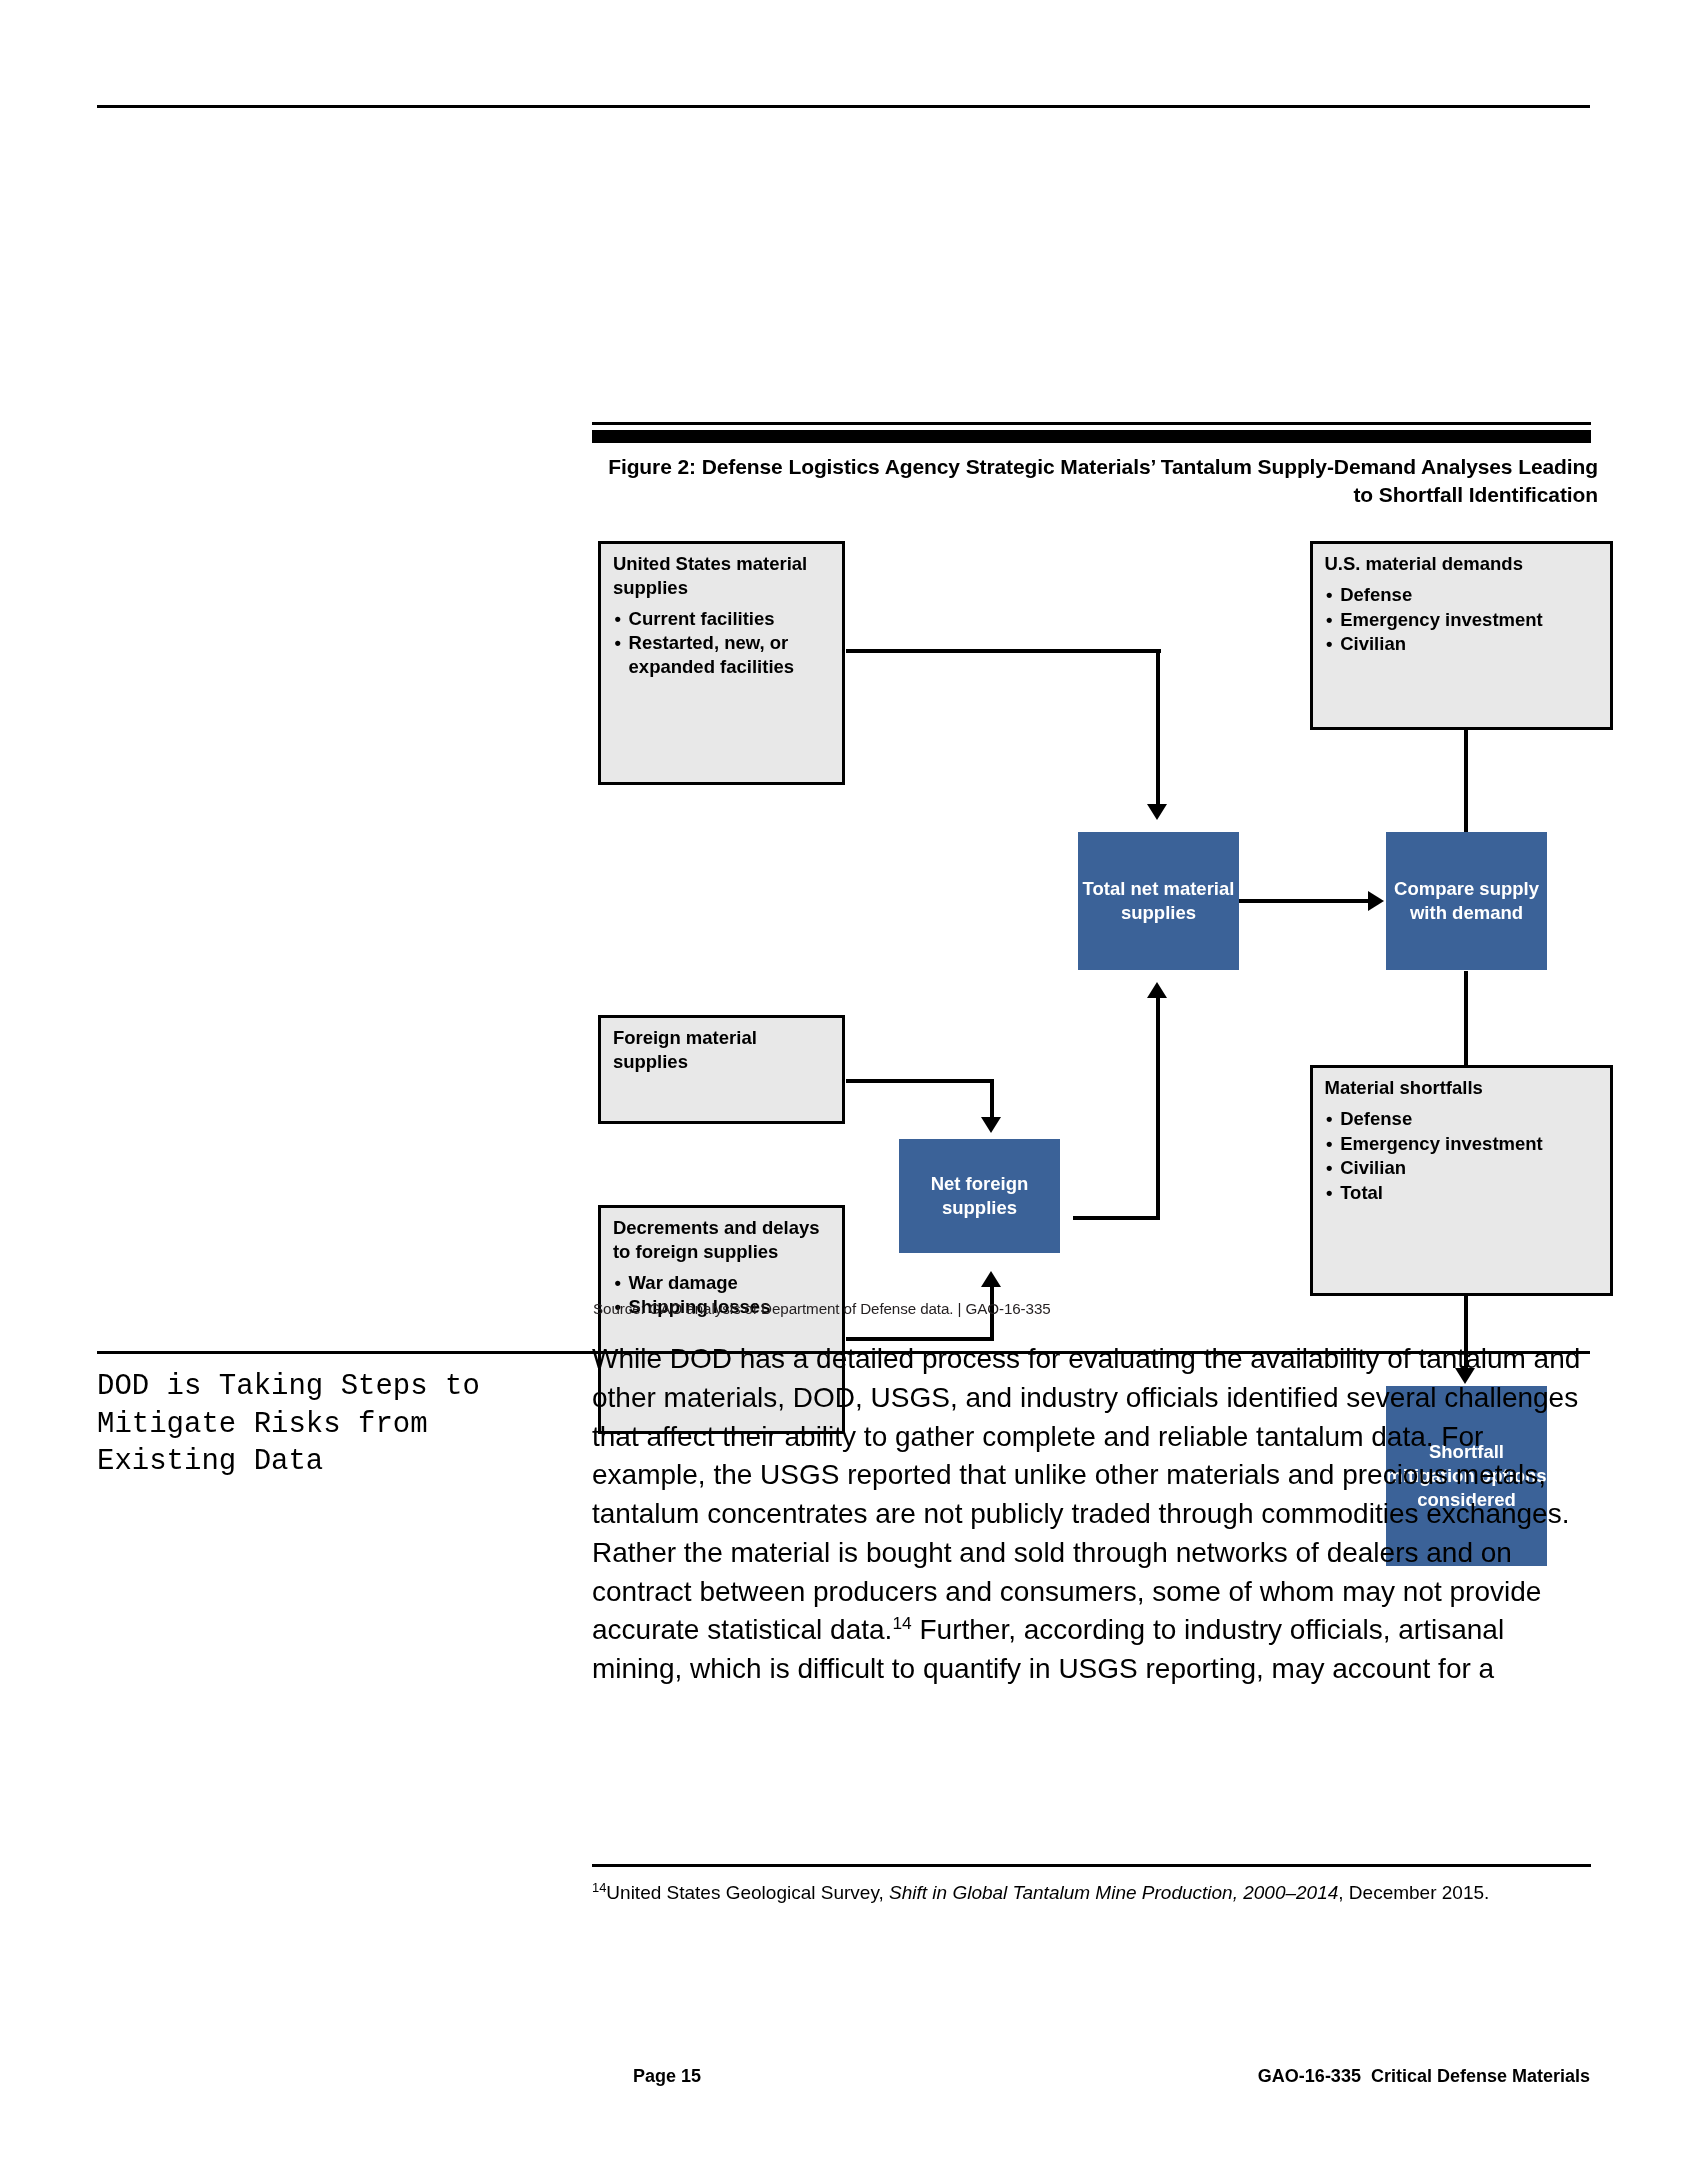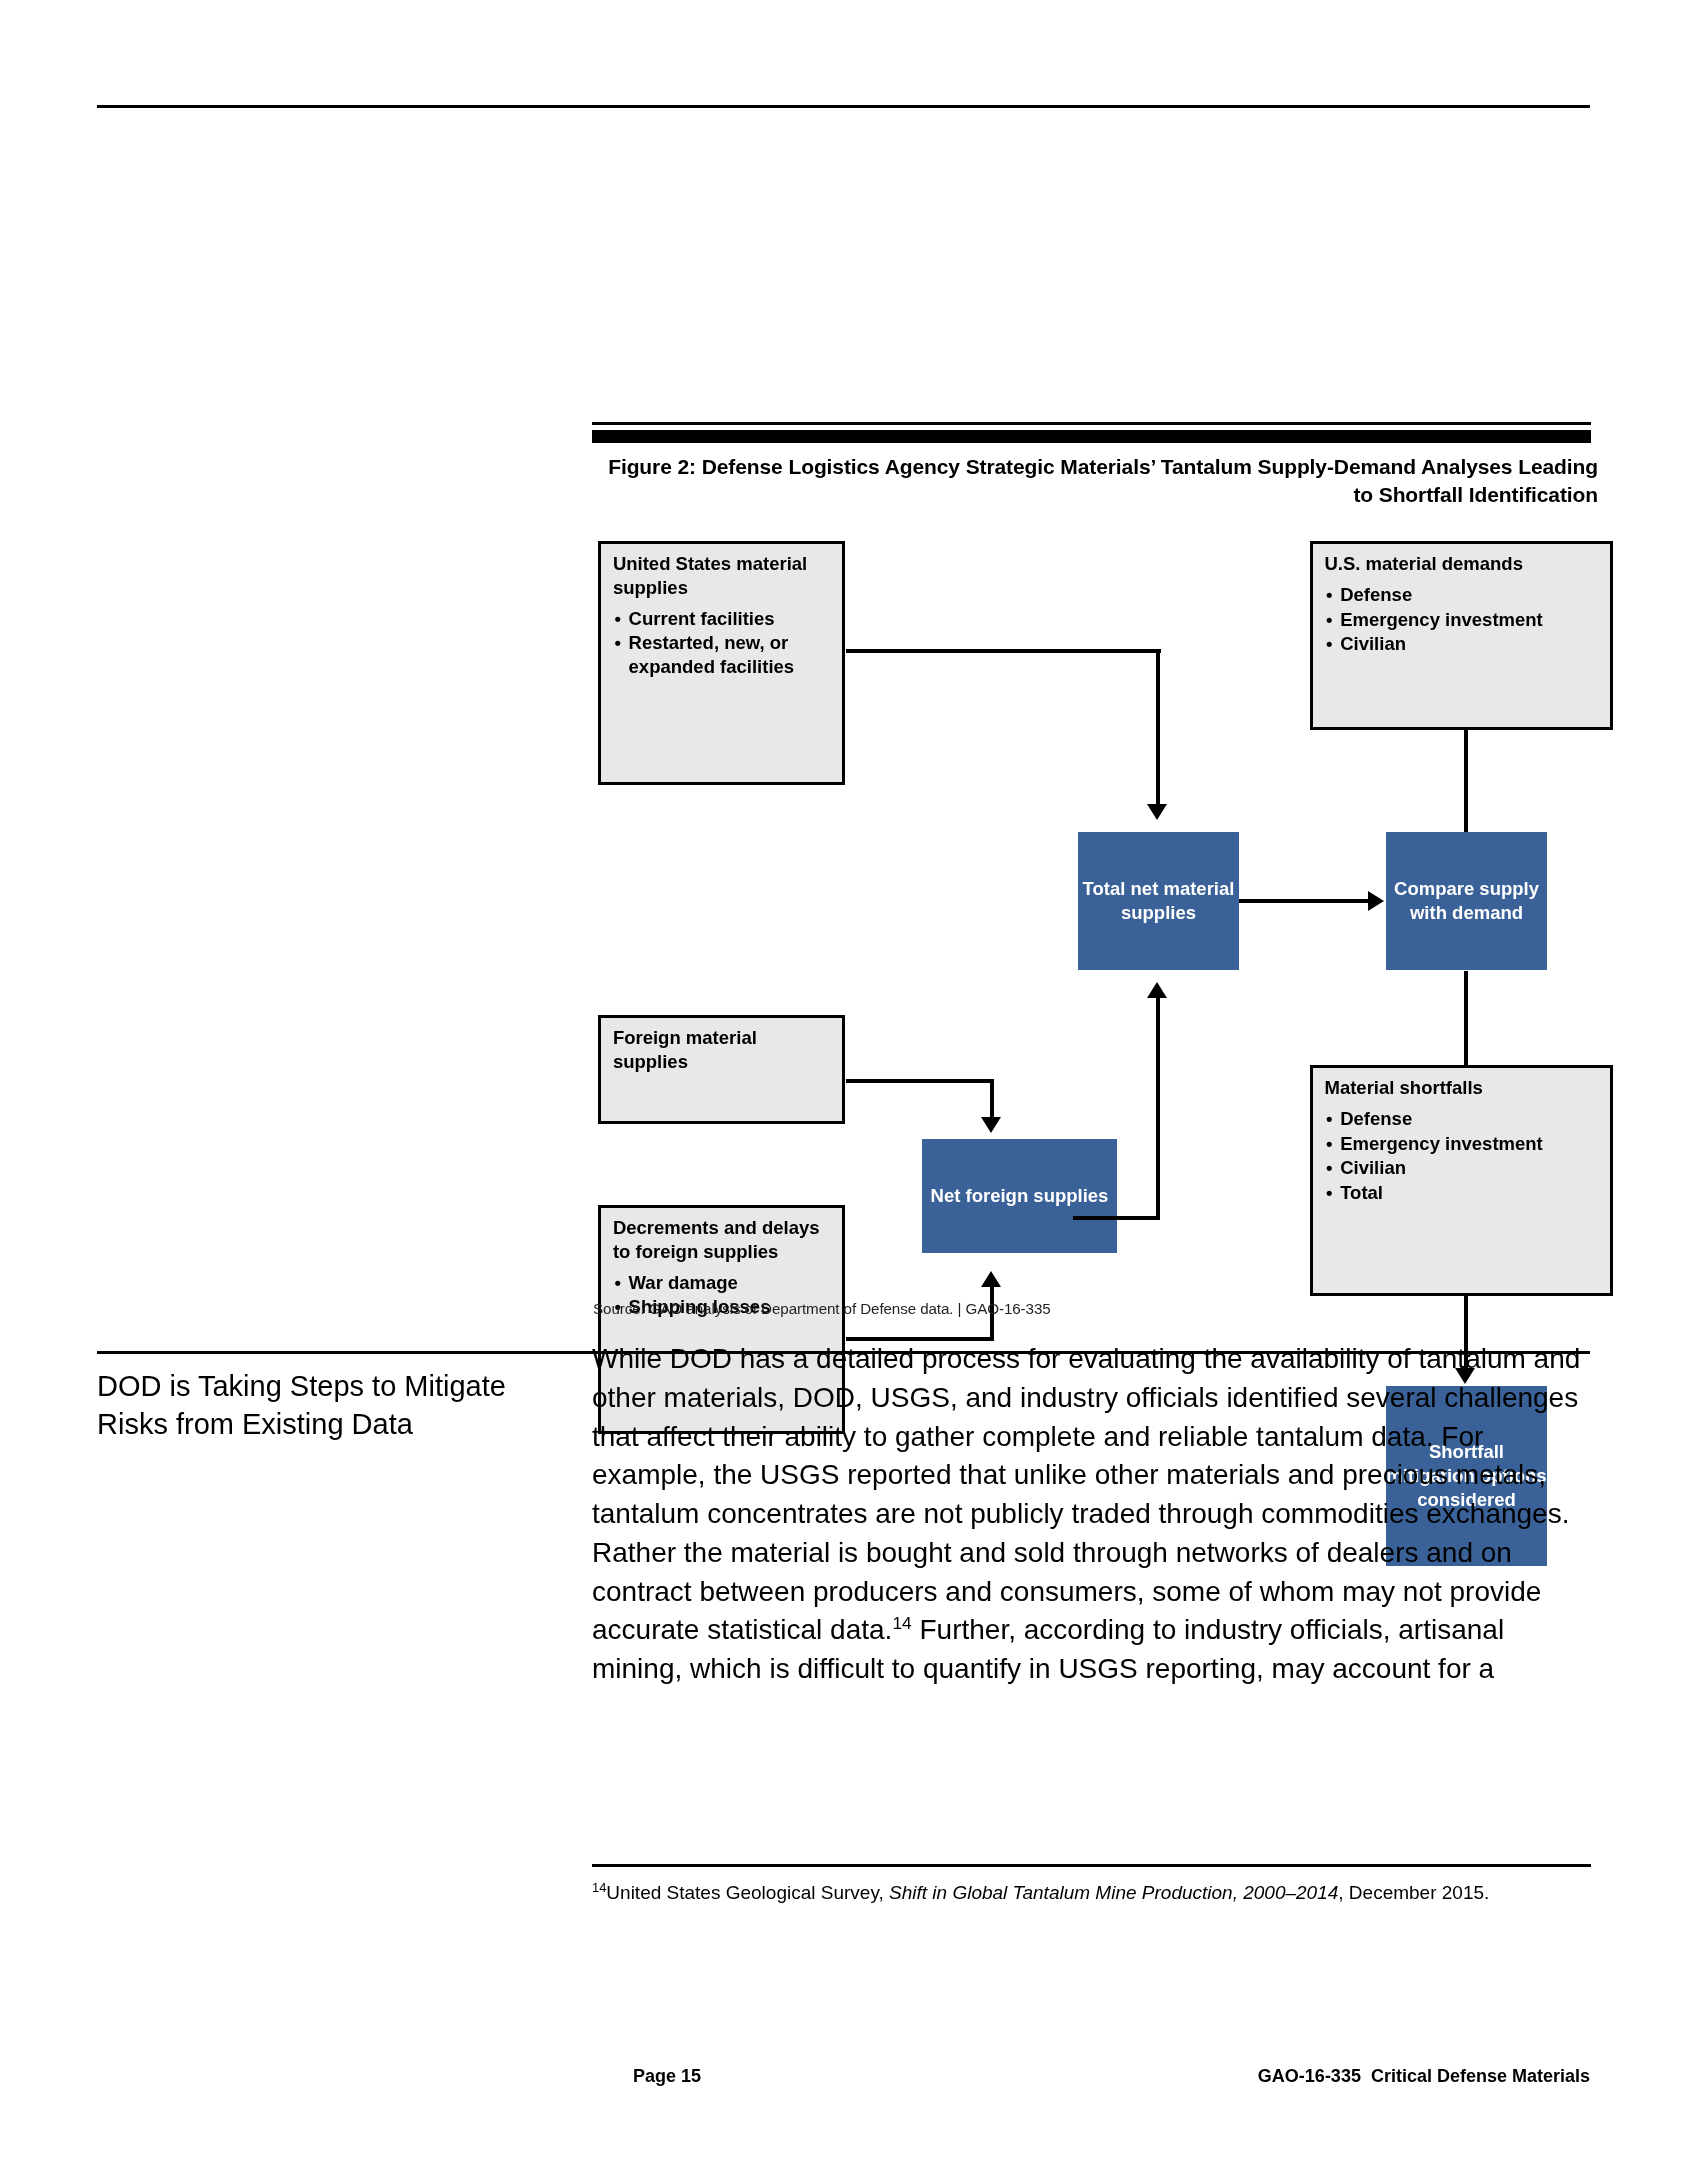--- a/index.html
+++ b/index.html
@@ -158,20 +158,21 @@
 
   
   .sec-heading {
     position: absolute;
     left: 97px;
     top: 1368px;
     width: 461px;
     font-size: 29px;
     line-height: 1.30;
     color: #000000;
+    font-family: Liberation Mono, monospace;
   }
 
   
   .body-text {
     position: absolute;
     left: 592px;
     top: 1340px;
     width: 1007px;
     font-size: 28px;
     line-height: 1.385;
@@ -268,21 +269,21 @@
         <li>Emergency investment</li>
         <li>Civilian</li>
         <li>Total</li>
       </ul>
     </div>
 
     <div class="node node-blue" style="left:501px; top:321px; width:161px; height:138px;">
       <span>Total net material supplies</span>
     </div>
 
-    <div class="node node-blue" style="left:345px; top:628px; width:195px; height:114px;">
+    <div class="node node-blue" style="left:322px; top:628px; width:161px; height:114px;">
       <span>Net foreign supplies</span>
     </div>
 
     <div class="node node-blue" style="left:809px; top:321px; width:161px; height:138px;">
       <span>Compare supply with demand</span>
     </div>
 
     <div class="node node-blue" style="left:809px; top:875px; width:161px; height:180px;">
       <span>Shortfall mitigation options considered</span>
     </div>

